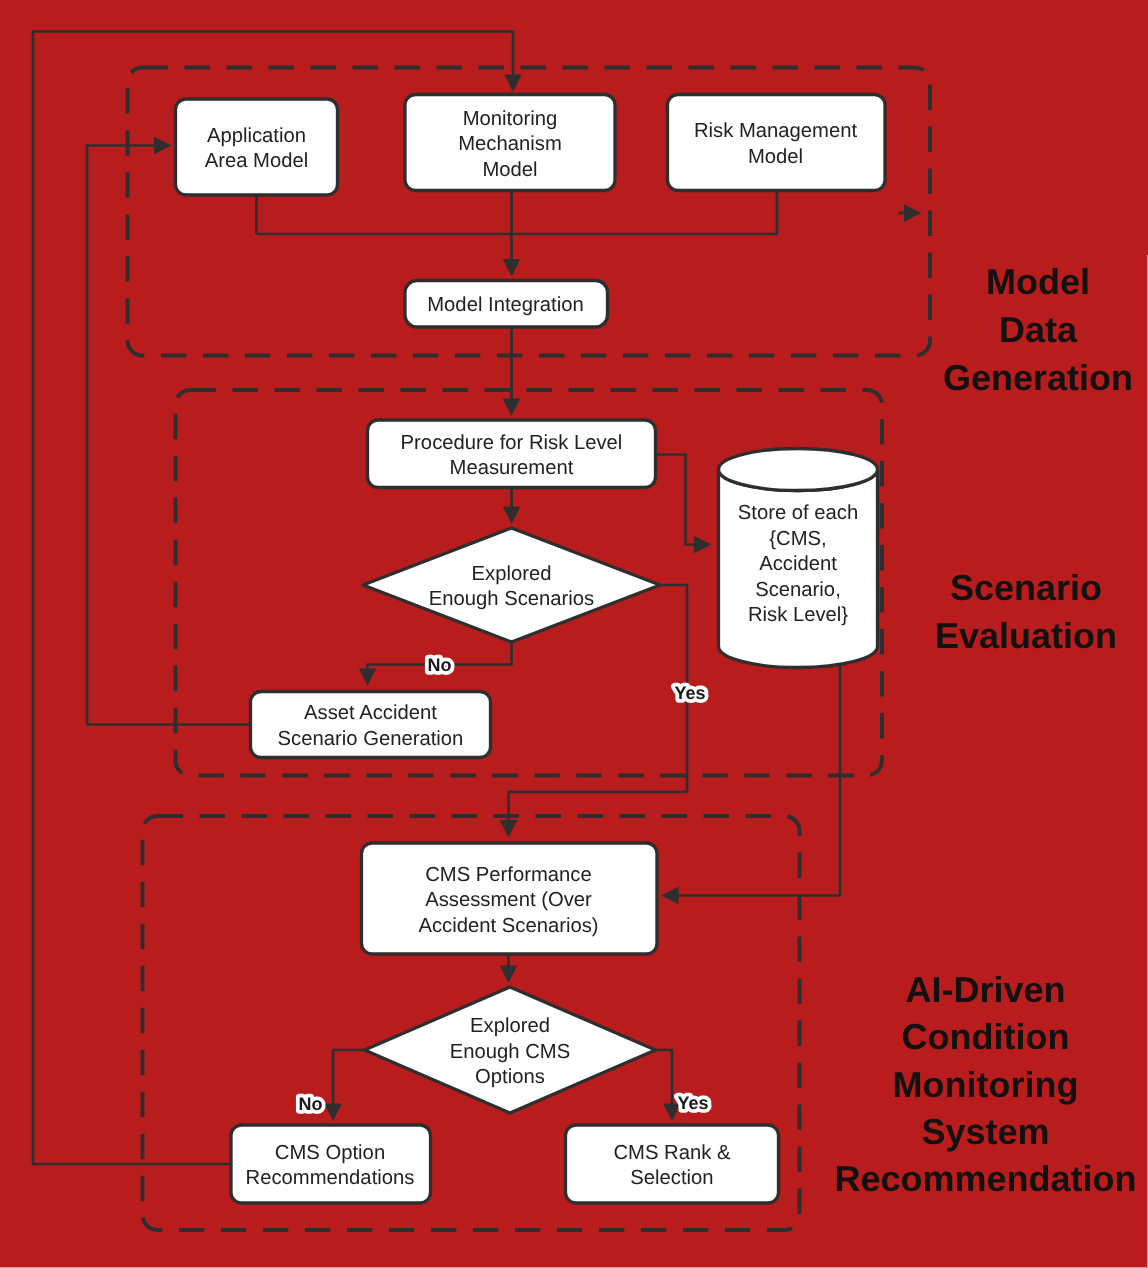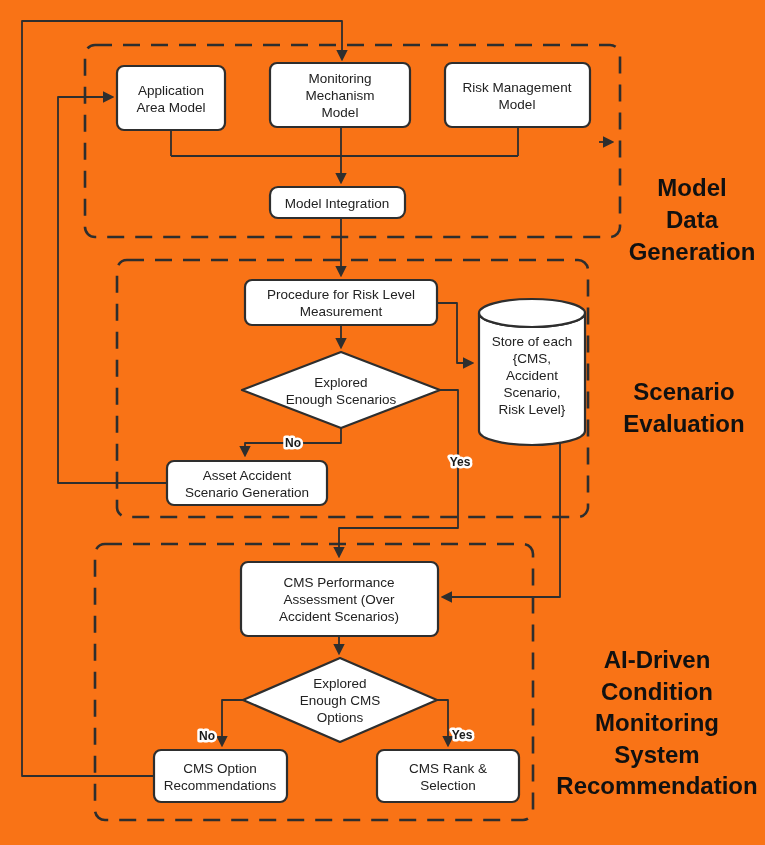--- a/index.html
+++ b/index.html
@@ -1,16 +1,16 @@
 <!DOCTYPE html>
 <html><head>
 <meta charset="utf-8">
 <style>
   html,body{margin:0;padding:0;background:#ffffff;}
-  .stage{width:765px;height:845px;position:relative;background:#f97316;overflow:hidden;}
+  .stage{width:765px;height:845px;position:relative;background:#b91c1c;overflow:hidden;}
   svg{display:block;}
   .node-rect{fill:#ffffff;stroke:#2e2e2e;stroke-width:2.2;}
   .decision{fill:#ffffff;stroke:#2e2e2e;stroke-width:2.2;stroke-linejoin:round;}
   .cyl{fill:#ffffff;stroke:#2e2e2e;stroke-width:2.2;}
   .section-rect{fill:none;stroke:#2e2e2e;stroke-width:2.6;stroke-dasharray:17 11;}
   .edge{fill:none;stroke:#2e2e2e;stroke-width:1.8;stroke-linejoin:round;}
   .node-text{font:13.5px "Liberation Sans", sans-serif;fill:#222222;text-anchor:middle;}
   .edge-label{font:bold 12px "Liberation Sans", sans-serif;fill:#1a1a1a;text-anchor:middle;
               paint-order:stroke;stroke:#ffffff;stroke-width:5px;stroke-linejoin:round;}
   .section-label{font:bold 24px "Liberation Sans", sans-serif;fill:#111111;text-anchor:middle;}

